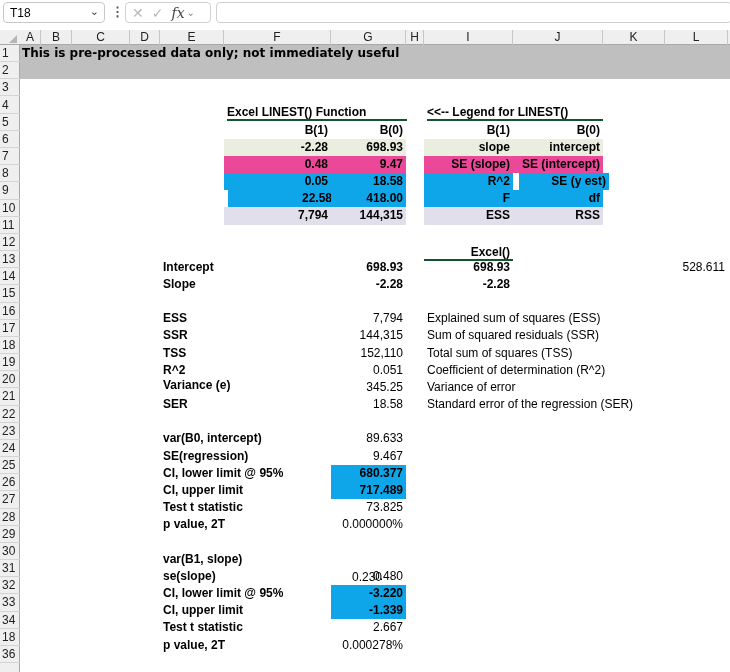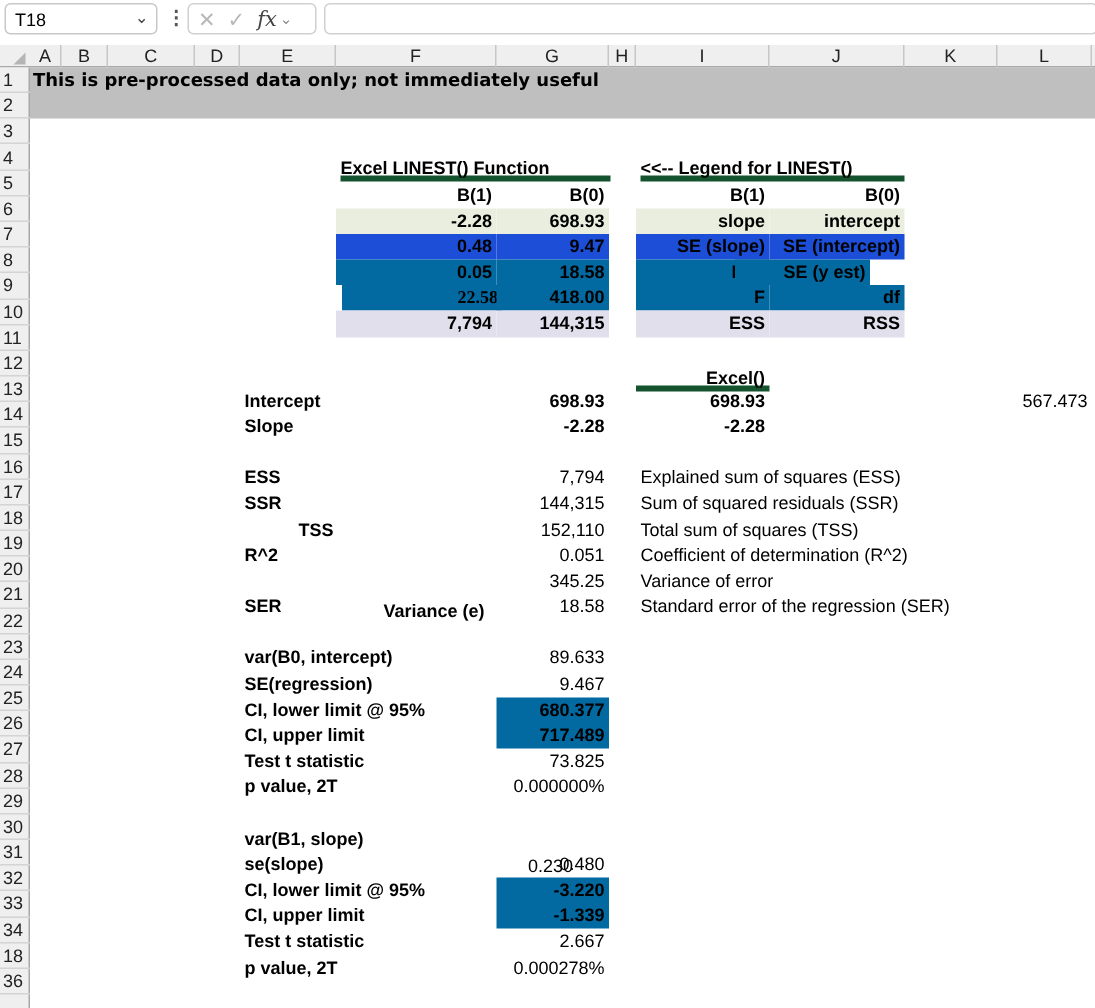--- a/index.html
+++ b/index.html
@@ -27,24 +27,24 @@
   .rh { position: absolute; left: 0; width: 20px; height: 17.17px; font-size: 12px; line-height: 17px; padding-left: 2px; border-bottom: 1px solid #d4d4d4; color: #222; }
 
   
   .grid { position: absolute; left: 20px; top: 45px; width: 710px; height: 627px; }
   .banner { position: absolute; left: 0; top: 0; width: 710px; height: 34.34px; background: #bfbfbf; }
   .banner-text { position: absolute; left: 2px; top: 1px; font-family: "DejaVu Sans", sans-serif; font-weight: bold; font-size: 12px; line-height: 15px; }
 
   .cell { position: absolute; height: 17.17px; line-height: 17px; font-size: 12px; white-space: nowrap; }
   .r { text-align: right; padding-right: 3px; }
   .b { font-weight: bold; }
-  .ul { border-bottom: 4px solid #14532d; }
+  .ul { border-bottom: 2px solid #14532d; }
   .fill-green { background: #e9eedf; }
-  .fill-red { background: #1d4ed8; }
-  .fill-peach { background: #0369a1; }
+  .fill-red { background: #ec4899; }
+  .fill-peach { background: #0ea5e9; }
   .fill-lav { background: #e2dfec; }
 </style>
 </head>
 <body>
 
 <div class="fbar">
   <div class="namebox">
     <span>T18</span>
     <span class="chev">⌄</span>
   </div>
@@ -121,68 +121,68 @@
   <div class="cell b ul" style="left:207px;top:59px;width:180px;">Excel LINEST() Function</div>
   <div class="cell b r" style="left:204px;top:76.5px;width:107px;">B(1)</div>
   <div class="cell b r" style="left:311px;top:76.5px;width:75px;">B(0)</div>
 
   <div class="cell b r fill-green" style="left:204px;top:93.7px;width:107px;">-2.28</div>
   <div class="cell b r fill-green" style="left:311px;top:93.7px;width:75px;">698.93</div>
   <div class="cell b r fill-red" style="left:204px;top:110.9px;width:107px;">0.48</div>
   <div class="cell b r fill-red" style="left:311px;top:110.9px;width:75px;">9.47</div>
   <div class="cell b r fill-peach" style="left:204px;top:128px;width:107px;">0.05</div>
   <div class="cell b r fill-peach" style="left:311px;top:128px;width:75px;">18.58</div>
-  <div class="cell b r fill-peach" style="left:208px;top:145.2px;width:107px;font-family:Liberation Serif, serif;">22.58</div>
+  <div class="cell b r fill-peach" style="left:208px;top:145.2px;width:107px;">22.58</div>
   <div class="cell b r fill-peach" style="left:311px;top:145.2px;width:75px;">418.00</div>
   <div class="cell b r fill-lav" style="left:204px;top:162.4px;width:107px;">7,794</div>
   <div class="cell b r fill-lav" style="left:311px;top:162.4px;width:75px;">144,315</div>
 
   <div class="cell b ul" style="left:407px;top:59px;width:176px;">&lt;&lt;-- Legend for LINEST()</div>
   <div class="cell b r" style="left:404px;top:76.5px;width:89px;">B(1)</div>
   <div class="cell b r" style="left:493px;top:76.5px;width:90px;">B(0)</div>
 
   <div class="cell b r fill-green" style="left:404px;top:93.7px;width:89px;">slope</div>
   <div class="cell b r fill-green" style="left:493px;top:93.7px;width:90px;">intercept</div>
   <div class="cell b r fill-red" style="left:404px;top:110.9px;width:89px;">SE (slope)</div>
   <div class="cell b r fill-red" style="left:493px;top:110.9px;width:90px;">SE (intercept)</div>
   <div class="cell b r fill-peach" style="left:404px;top:128px;width:89px;">R^2</div>
-  <div class="cell b r fill-peach" style="left:470px;top:128px;width:90px;">SE (y est)</div>
+  <div class="cell b r fill-peach" style="left:499px;top:128px;width:90px;">SE (y est)</div>
   <div class="cell b r fill-peach" style="left:404px;top:145.2px;width:89px;">F</div>
   <div class="cell b r fill-peach" style="left:493px;top:145.2px;width:90px;">df</div>
   <div class="cell b r fill-lav" style="left:404px;top:162.4px;width:89px;">ESS</div>
   <div class="cell b r fill-lav" style="left:493px;top:162.4px;width:90px;">RSS</div>
 
   <div class="cell b r ul" style="left:404px;top:199px;width:89px;">Excel()</div>
 
   <div class="cell b" style="left:143px;top:213.7px;width:160px;">Intercept</div>
   <div class="cell b r" style="left:311px;top:213.7px;width:75px;">698.93</div>
   <div class="cell b r" style="left:404px;top:213.7px;width:89px;">698.93</div>
-  <div class="cell r" style="left:645px;top:213.7px;width:63px;">567.473</div>
+  <div class="cell r" style="left:645px;top:213.7px;width:63px;">528.611</div>
 
   <div class="cell b" style="left:143px;top:230.9px;width:160px;">Slope</div>
   <div class="cell b r" style="left:311px;top:230.9px;width:75px;">-2.28</div>
   <div class="cell b r" style="left:404px;top:230.9px;width:89px;">-2.28</div>
 
   <div class="cell b" style="left:143px;top:265.2px;width:160px;">ESS</div>
   <div class="cell r" style="left:311px;top:265.2px;width:75px;">7,794</div>
   <div class="cell" style="left:407px;top:265.2px;width:280px;">Explained sum of squares (ESS)</div>
 
   <div class="cell b" style="left:143px;top:282.4px;width:160px;">SSR</div>
   <div class="cell r" style="left:311px;top:282.4px;width:75px;">144,315</div>
   <div class="cell" style="left:407px;top:282.4px;width:280px;">Sum of squared residuals (SSR)</div>
 
-  <div class="cell b" style="left:143px;top:299.6px;width:160px;margin-left:36px;">TSS</div>
+  <div class="cell b" style="left:143px;top:299.6px;width:160px;">TSS</div>
   <div class="cell r" style="left:311px;top:299.6px;width:75px;">152,110</div>
   <div class="cell" style="left:407px;top:299.6px;width:280px;">Total sum of squares (TSS)</div>
 
   <div class="cell b" style="left:143px;top:316.8px;width:160px;">R^2</div>
   <div class="cell r" style="left:311px;top:316.8px;width:75px;">0.051</div>
   <div class="cell" style="left:407px;top:316.8px;width:280px;">Coefficient of determination (R^2)</div>
 
-  <div class="cell b" style="left:143px;top:354px;width:160px;text-align:right;">Variance (e)</div>
+  <div class="cell b" style="left:143px;top:332px;width:160px;">Variance (e)</div>
   <div class="cell r" style="left:311px;top:333.9px;width:75px;">345.25</div>
   <div class="cell b" style="left:143px;top:351.1px;width:160px;">SER</div>
 
   <div class="cell" style="left:407px;top:333.9px;width:280px;">Variance of error</div>
   <div class="cell r" style="left:311px;top:351.1px;width:75px;">18.58</div>
   <div class="cell" style="left:407px;top:351.1px;width:280px;">Standard error of the regression (SER)</div>
 
   <div class="cell b" style="left:143px;top:385.4px;width:160px;">var(B0, intercept)</div>
   <div class="cell r" style="left:311px;top:385.4px;width:75px;">89.633</div>
   <div class="cell b" style="left:143px;top:402.6px;width:160px;">SE(regression)</div>

